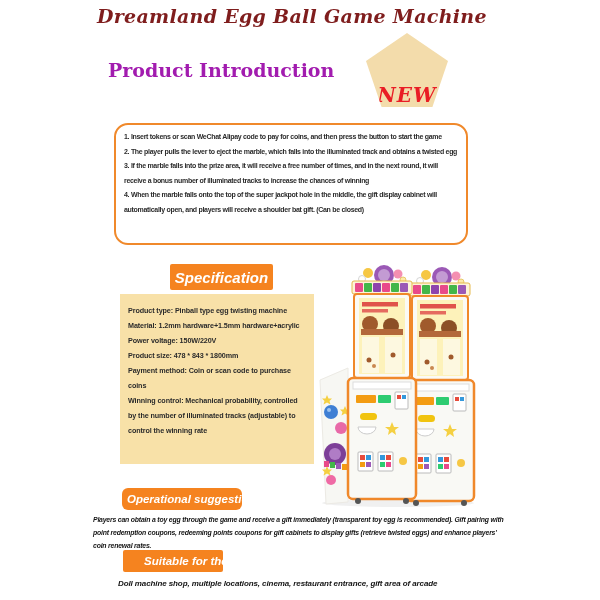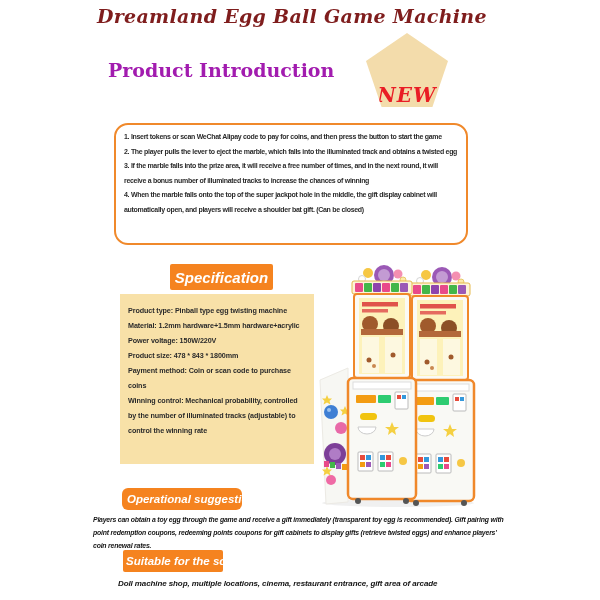--- a/index.html
+++ b/index.html
@@ -37,21 +37,21 @@
   .tab-spec {
     left:170px; top:264px; width:103px; height:26px; border-radius:2px;
     justify-content:center; font:italic 700 15px "Liberation Sans", sans-serif;
   }
   .tab-op {
     left:122px; top:488px; width:120px; height:22px; border-radius:6px;
     padding-left:5px; font:italic 700 11.5px "Liberation Sans", sans-serif;
   }
   .tab-scene {
     left:123px; top:550px; width:100px; height:22px; border-radius:2px;
-    padding-left:3px; font:italic 700 11.5px "Liberation Sans", sans-serif;
+    padding-left:21px; font:italic 700 11.5px "Liberation Sans", sans-serif;
   }
   .gameplay-box {
     position:absolute; left:114px; top:123px; width:354px; height:122px;
     border:2px solid #f0892b; border-radius:14px; background:#ffffff;
     padding:5px 8px; overflow:hidden;
   }
   .gameplay-box p {
     font:700 7px/14.6px "Liberation Sans", sans-serif;
     letter-spacing:-0.3px; color:#2b2b2b;
   }

